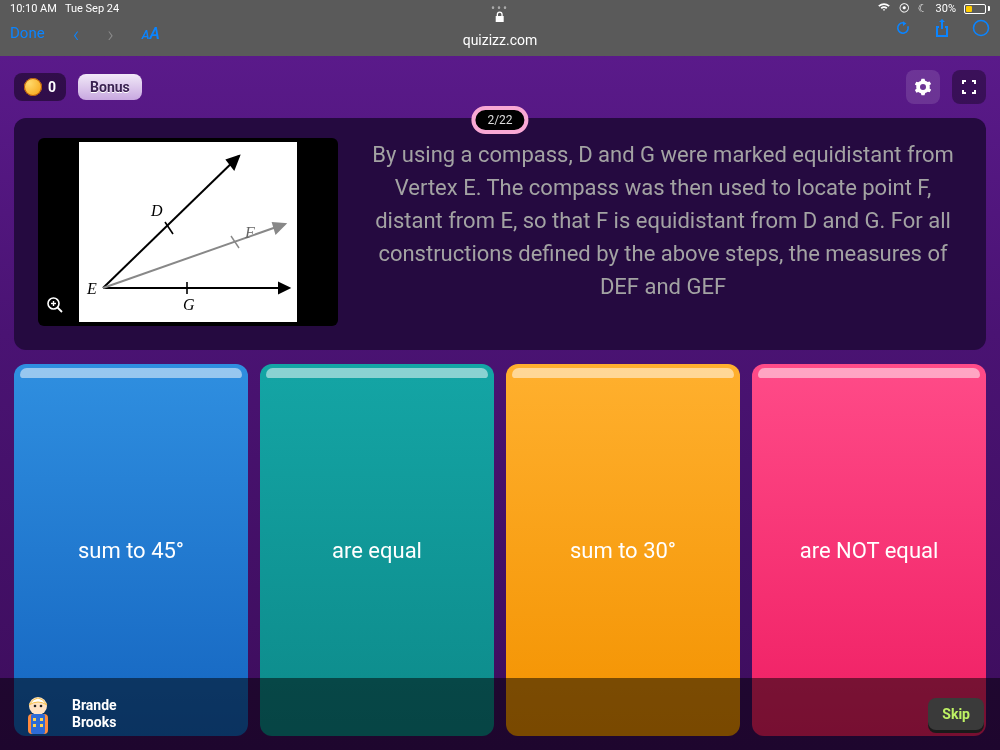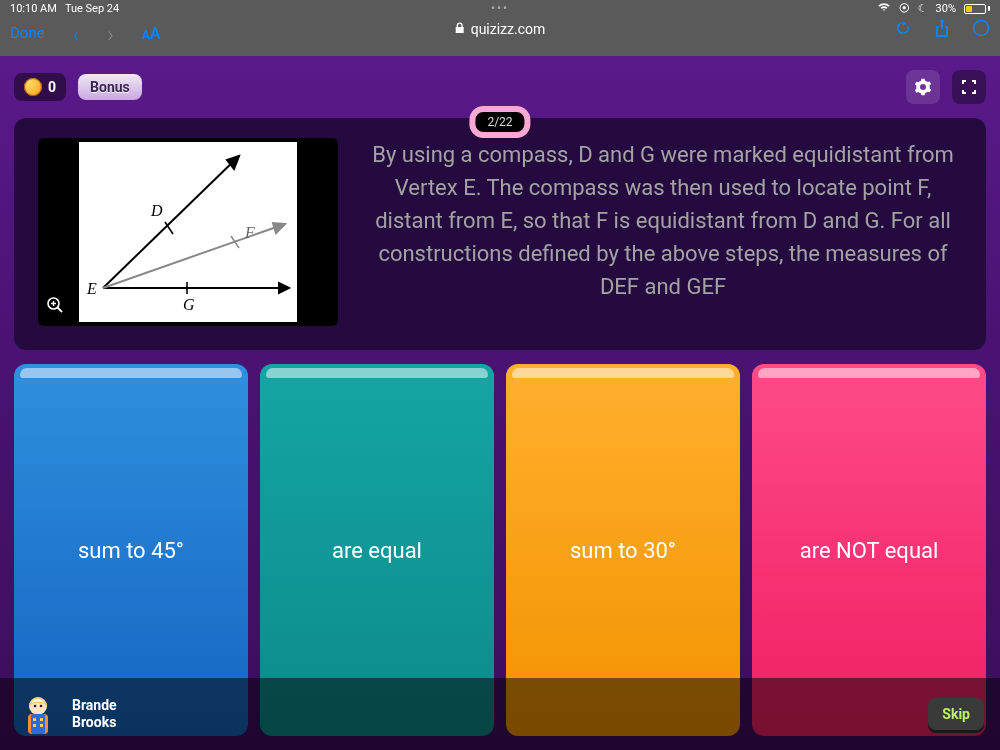--- a/index.html
+++ b/index.html
@@ -5,24 +5,24 @@
   * { box-sizing: border-box; margin: 0; padding: 0; }
   html, body { width: 1000px; height: 750px; overflow: hidden; font-family: -apple-system, 'Segoe UI', Roboto, sans-serif; }
   body { background: #3d0d5c; display: flex; flex-direction: column; }
 
   
   .ios-bar { height: 56px; background: #5a5a5a; display: flex; flex-direction: column; color: #fff; font-size: 12px; }
   .ios-status { display: flex; justify-content: space-between; padding: 2px 10px 0 10px; font-size: 11px; }
   .ios-status .left, .ios-status .right { display: flex; gap: 8px; align-items: center; }
   .ios-nav { display: flex; align-items: center; padding: 0 10px 4px 10px; position: relative; height: 32px; }
   .ios-nav .left { display: flex; align-items: flex-start; gap: 28px; color: #0a84ff; font-size: 15px; margin-top: 12px; }
-  .ios-nav .center { position: absolute; left: 50%; transform: translateX(-50%); display: flex; align-items: center; gap: 6px; color: #fff; font-size: 14px; }
+  .ios-nav .center { position: absolute; left: 50%; transform: translateX(-50%); display: flex; align-items: center; gap: 6px; color: #fff; font-size: 14px; flex-direction: column; }
   .ios-nav .right { margin-left: auto; display: flex; align-items: center; gap: 22px; color: #0a84ff; }
   .ios-dots { position: absolute; left: 50%; top: -14px; transform: translateX(-50%); color: #aaa; font-size: 12px; letter-spacing: 2px; }
-  .aa { font-size: 12px; font-weight: 600; }
+  .aa { font-size: 12px; font-weight: 600; font-style: italic; }
   .aa .big { font-size: 16px; }
   .chevl { font-size: 22px; font-weight: 300; line-height: 1; }
   .chevr { font-size: 22px; font-weight: 300; color: #8a8a8a; line-height: 1; }
   .battery { display: inline-flex; align-items: center; gap: 2px; }
   .bat-body { width: 22px; height: 10px; border: 1px solid #fff; border-radius: 2px; position: relative; }
   .bat-fill { position: absolute; left: 1px; top: 1px; bottom: 1px; width: 30%; background: #ffcc00; border-radius: 1px; }
   .bat-tip { width: 2px; height: 5px; background: #fff; border-radius: 0 1px 1px 0; }
 
   
   .game { flex: 1; background: linear-gradient(180deg, #5a1a8a 0%, #4a1373 40%, #3d0d5c 100%); display: flex; flex-direction: column; padding: 14px; position: relative; }
@@ -31,21 +31,21 @@
   .coin { width: 18px; height: 18px; border-radius: 50%; background: radial-gradient(circle at 30% 30%, #ffd96b, #f59e0b); box-shadow: 0 0 0 1px #b45309 inset; }
   .bonus { background: linear-gradient(180deg,#f1e9f7,#c8a8e0); color:#3b2352; border-radius: 8px; padding: 5px 12px; font-weight: 700; font-size: 14px; text-shadow: 0 1px 0 #fff; }
   .topbar .spacer { flex: 1; }
   .iconbtn { width: 34px; height: 34px; background: rgba(255,255,255,0.12); border-radius: 8px; display: flex; align-items: center; justify-content: center; color: #fff; }
   .iconbtn.dark { background: rgba(0,0,0,0.35); }
 
   
 
   
   .qwrap { margin-top: 14px; background: #250a40; border-radius: 12px; padding: 20px 24px 24px 24px; position: relative; }
-  .counter { position: absolute; top: -12px; left: 50%; transform: translateX(-50%); background: #000; color: #ddd; font-size: 12px; padding: 3px 12px; border-radius: 14px; border: 6px solid #f9a8d4; }
+  .counter { position: absolute; top: -12px; left: 50%; transform: translateX(-50%); background: #000; color: #ddd; font-size: 12px; padding: 3px 12px; border-radius: 14px; border: 4px solid #f9a8d4; }
   .qrow { display: flex; gap: 26px; align-items: flex-start; }
   .imgbox { width: 300px; height: 188px; background: #000; border-radius: 6px; position: relative; flex-shrink: 0; display:flex; align-items:center; justify-content:center; }
   .zoom { position: absolute; left: 8px; bottom: 8px; color: #fff; font-size: 16px; }
   .geom { width: 218px; height: 180px; background: #fff; }
   .qtext { color: #a3a3a3; font-size: 22px; line-height: 1.5; text-align: center; font-weight: 400; flex:1; }
 
   
   .answers { display: flex; gap: 12px; margin-top: 14px; flex: 1; }
   .ans { flex: 1; border-radius: 12px; display: flex; align-items: center; justify-content: center; color: #fff; font-size: 22px; font-weight: 400; text-align: center; position: relative; padding: 0 24px; cursor: pointer; }
   .ans::before { content: ""; position: absolute; top: 4px; left: 6px; right: 6px; height: 10px; background: rgba(255,255,255,0.5); border-radius: 8px 8px 4px 4px; }

